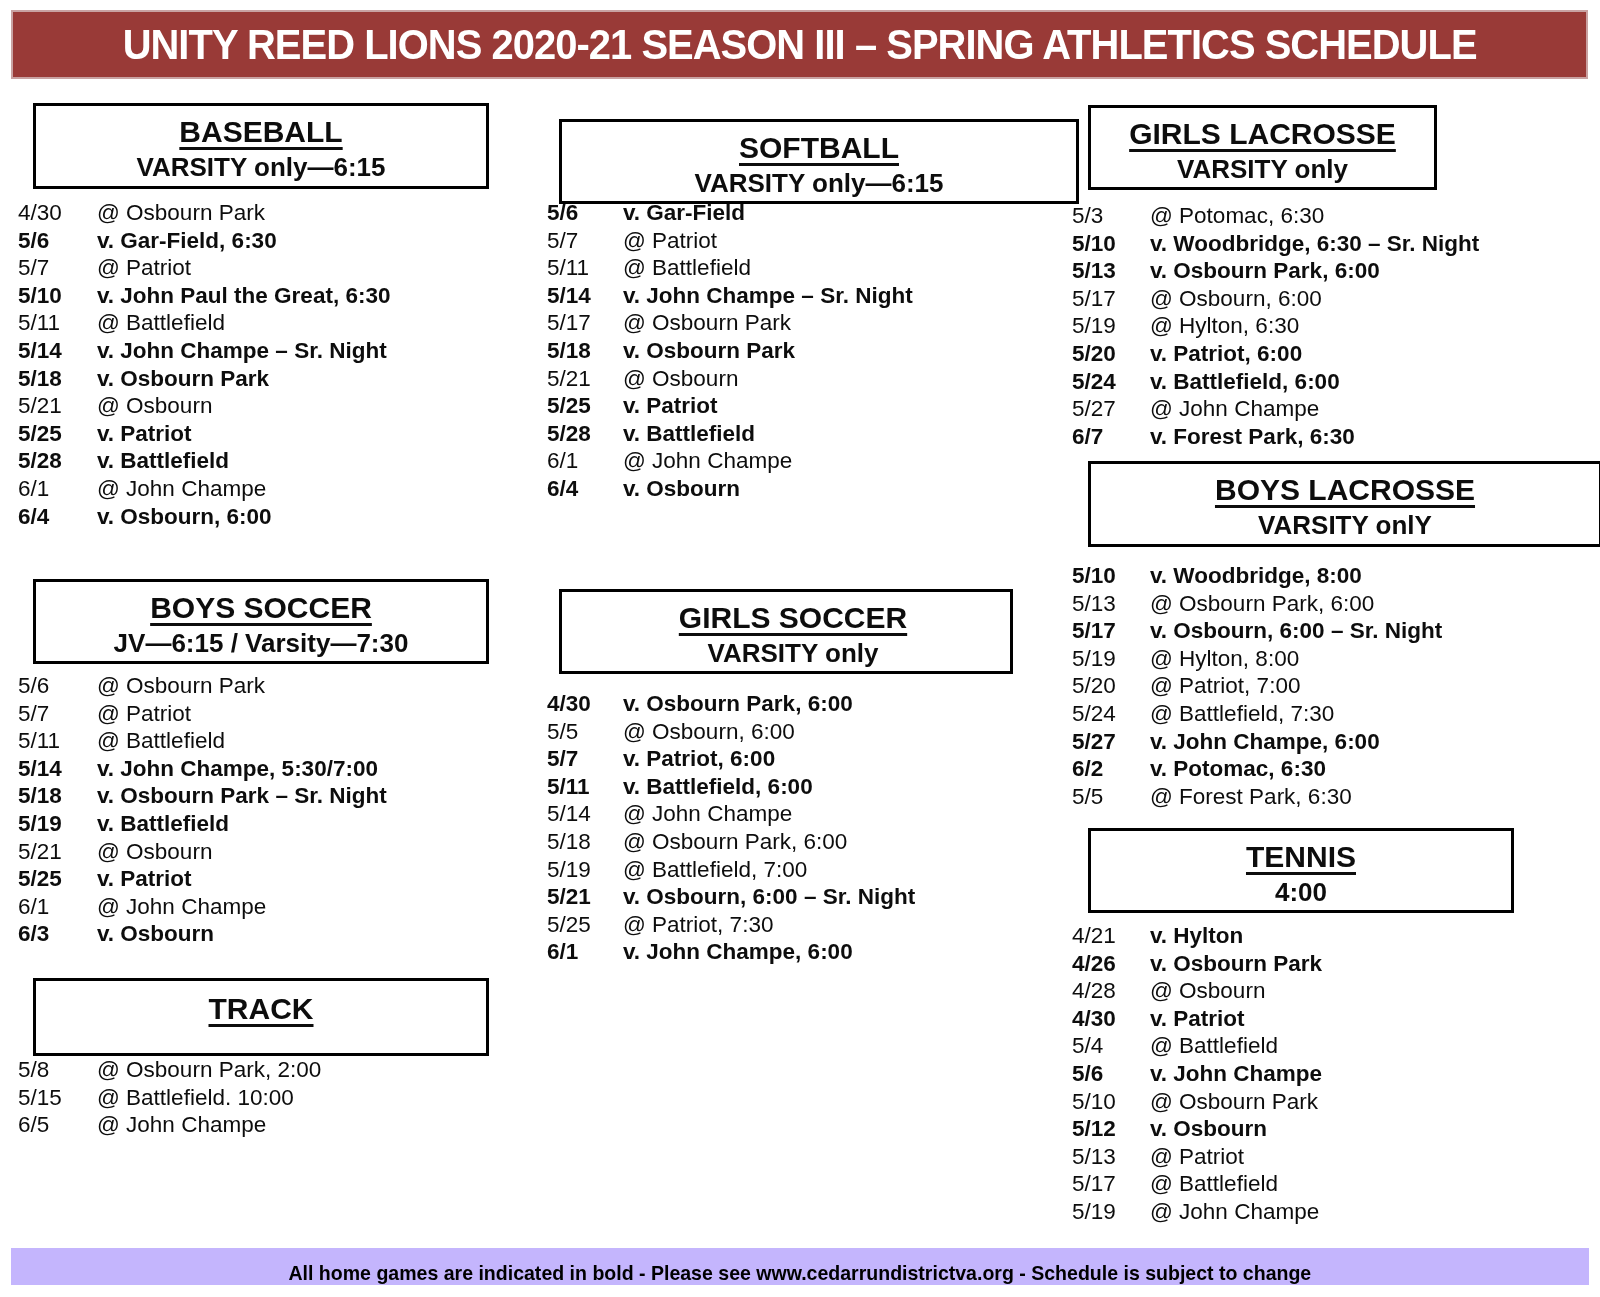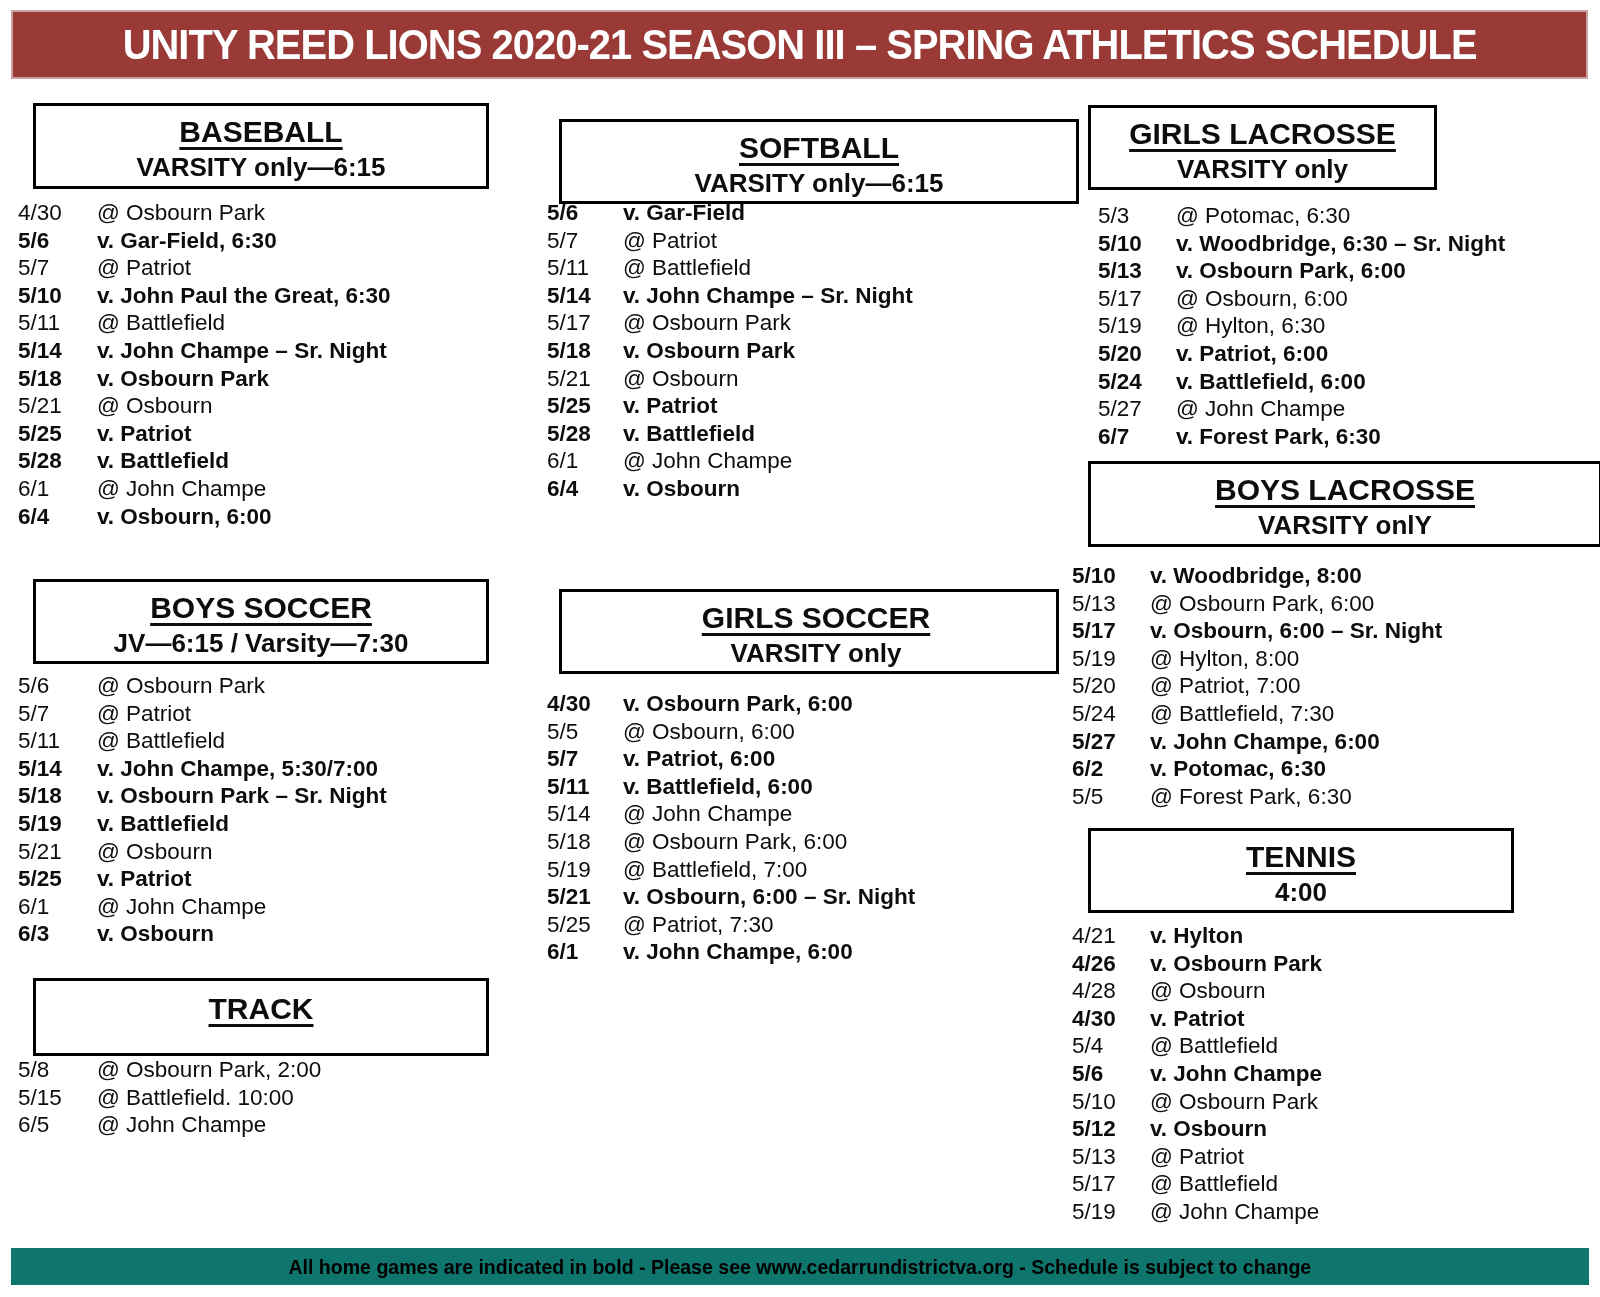--- a/index.html
+++ b/index.html
@@ -48,26 +48,26 @@
   .sec-baseball      {left:33px;  top:103px; width:456px; height:86px;}
   .rows-baseball     {left:18px;  top:199px;}
   .sec-boys-soccer   {left:33px;  top:579px; width:456px; height:85px;}
   .rows-boys-soccer  {left:18px;  top:672px;}
   .sec-track         {left:33px;  top:978px; width:456px; height:78px;}
   .rows-track        {left:18px;  top:1056px;}
   .rows-baseball .date,.rows-boys-soccer .date,.rows-track .date{width:79px;}
 
   .sec-softball      {left:559px; top:91px; width:520px; height:85px;margin-top:28px;}
   .rows-softball     {left:547px; top:199px;}
-  .sec-girls-soccer  {left:559px; top:589px; width:500px; height:85px;padding-left:14px;}
+  .sec-girls-soccer  {left:559px; top:589px; width:454px; height:85px;padding-left:14px;}
   .rows-girls-soccer {left:547px; top:690px;}
   .rows-softball .date,.rows-girls-soccer .date{width:76px;}
 
   .sec-girls-lacrosse {left:1088px;top:105px; width:349px; height:85px;}
-  .rows-girls-lacrosse{left:1072px;top:202px;margin-left:26px;}
+  .rows-girls-lacrosse{left:1072px;top:202px;}
   .sec-boys-lacrosse  {left:1088px;top:461px; width:514px; height:86px;}
   .rows-boys-lacrosse {left:1072px;top:562px;}
   .sec-tennis         {left:1088px;top:828px; width:426px; height:85px;}
   .rows-tennis        {left:1072px;top:922px;}
   .rows-girls-lacrosse .date,.rows-boys-lacrosse .date,.rows-tennis .date{width:78px;}
 </style>
 </head>
 <body>
 
 <div class="hdr" style="background: rgb(153, 58, 55); border-color: rgb(201, 162, 162);">
@@ -417,15 +417,15 @@
         <span class="date">5/17</span>
         <span class="opp">@ Battlefield</span>
       </div>
       <div class="row">
         <span class="date">5/19</span>
         <span class="opp">@ John Champe</span>
       </div>
     </div>
   </div>
 
-<div class="ftr" style="background: #0f766e;">
+<div class="ftr" style="background: #c4b5fd; align-items: flex-end;">
   <span class="ftr-text">All home games are indicated in bold - Please see www.cedarrundistrictva.org - Schedule is subject to change</span>
 </div>
 
 </body></html>

